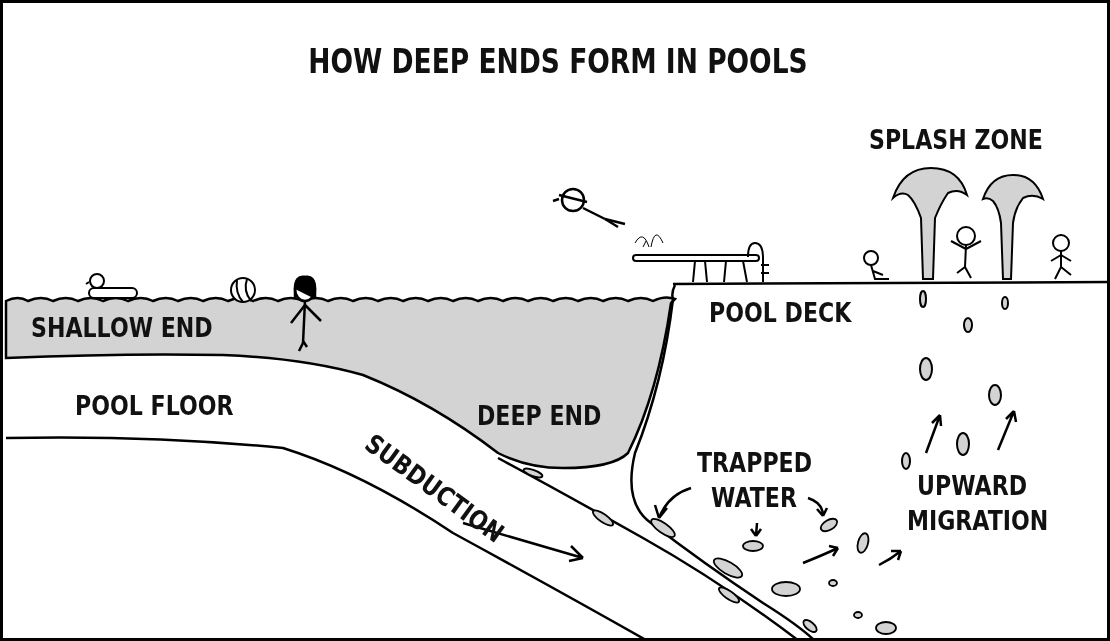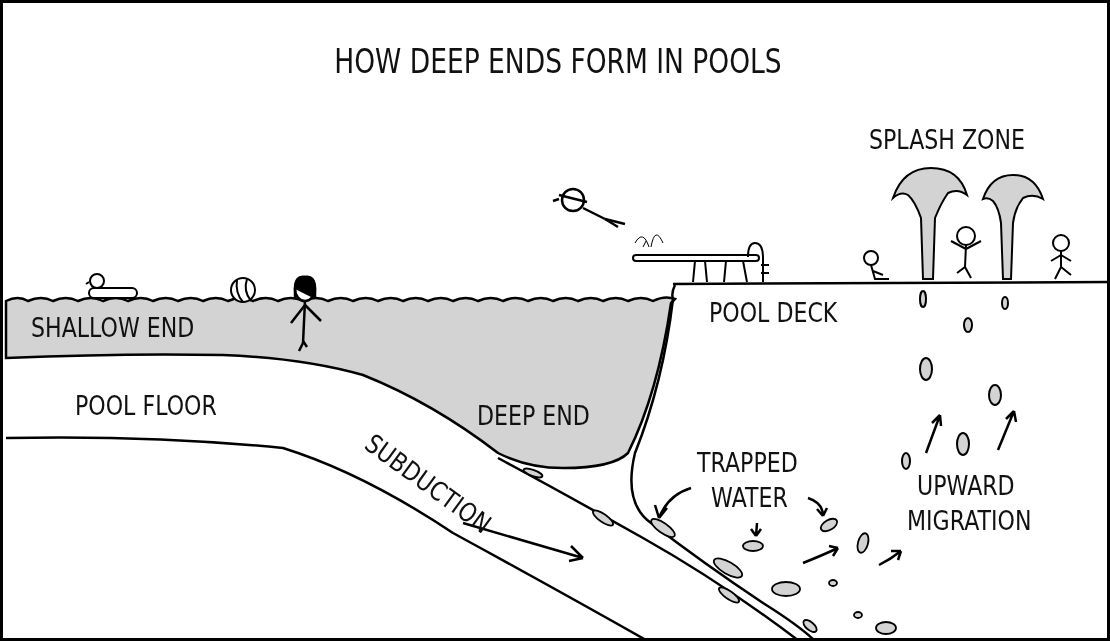--- a/index.html
+++ b/index.html
@@ -1,17 +1,17 @@
 <!DOCTYPE html>
 <html><head>
   <meta charset="utf-8">
   <style>
     html, body { margin: 0; padding: 0; background: #ffffff; }
     body { width: 1110px; height: 641px; overflow: hidden; position: relative; }
-    .panel { position: absolute; left: 0; top: 0; width: 1110px; height: 641px; box-sizing: border-box; border: 3px solid #000; background: #fff; }
+    .panel { position: absolute; left: 0; top: 0; width: 1110px; height: 641px; box-sizing: border-box; border: 3px solid #000; background: #fff; font-weight: bold; }
     svg.scene { position: absolute; left: 0; top: 0; }
     .lbl { position: absolute; font-family: "DejaVu Sans", sans-serif; color: #111; white-space: nowrap; letter-spacing: 0px; transform-origin: left top; }
     .title { left: 0; width: 1110px; top: 38px; text-align: center; font-size: 34px; transform: scaleX(0.78); transform-origin: center top; }
     .l26 { font-size: 26px; transform: scaleX(0.85); }
   </style>
 </head>
 <body>
 
 <div class="panel">
 

